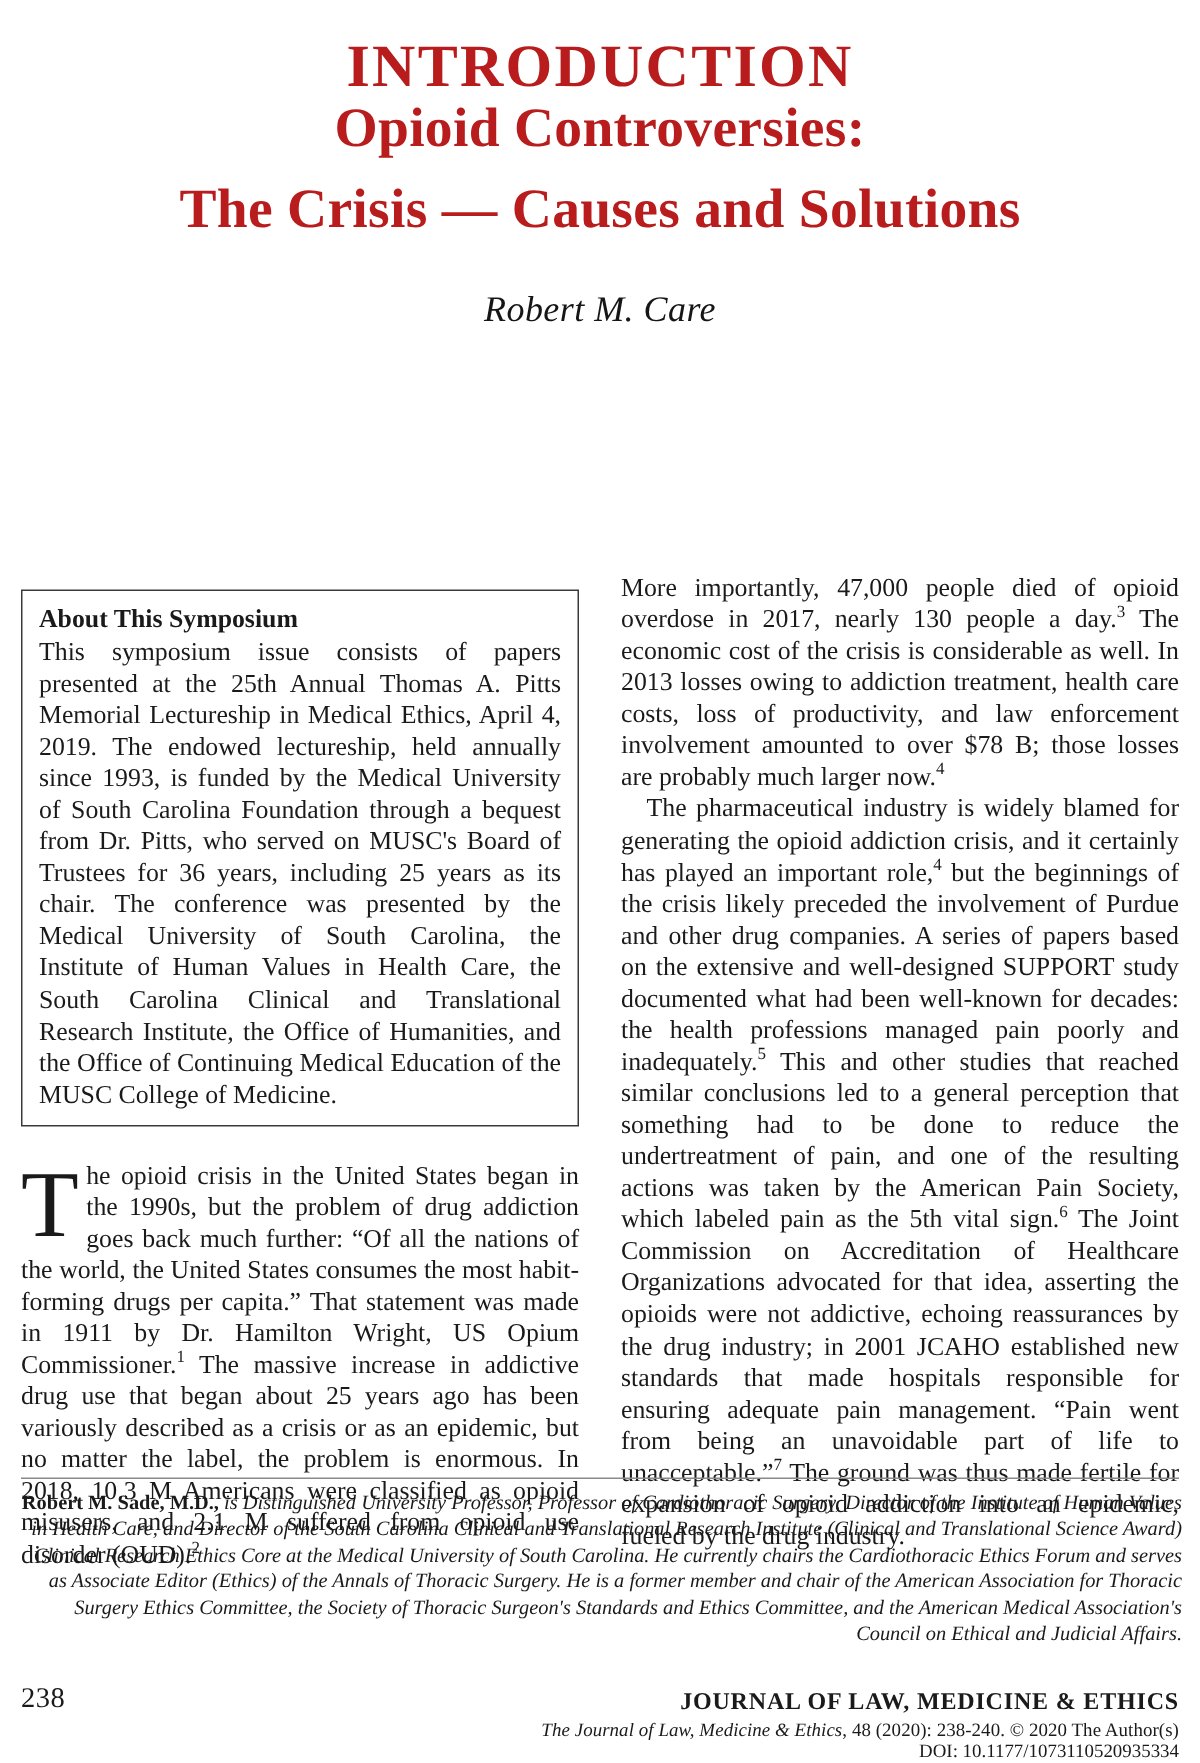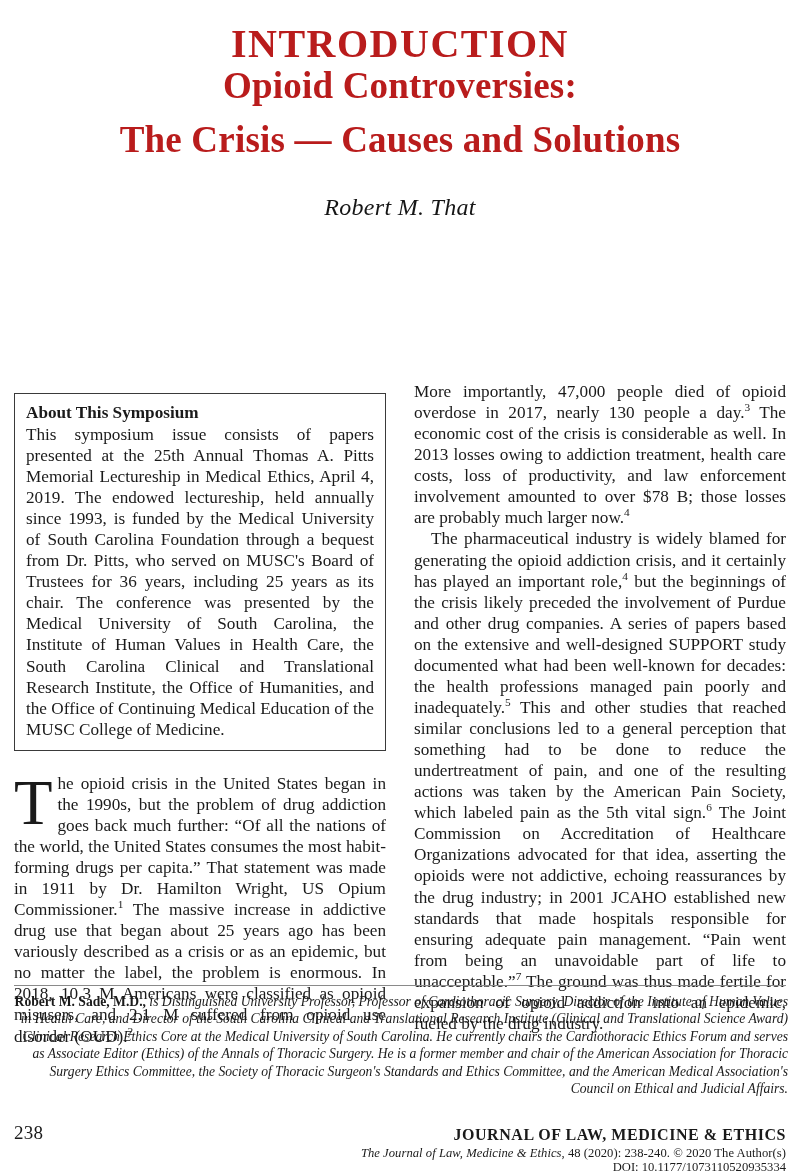--- a/index.html
+++ b/index.html
@@ -179,21 +179,21 @@
 <body>
 
 <div class="page">
 
   <div class="title-block">
     <div class="title-line title-line-1">INTRODUCTION</div>
     <div class="title-line title-line-2">Opioid Controversies:</div>
     <div class="title-line title-line-3">The Crisis — Causes and Solutions</div>
   </div>
 
-  <div class="byline">Robert M. That</div>
+  <div class="byline">Robert M. Care</div>
 
   <div class="col-left">
 
     <div class="sidebar-box">
       <div class="sidebar-heading">About This Symposium</div>
       <p class="sidebar-body">This symposium issue consists of papers presented at the 25th Annual Thomas A. Pitts Memorial Lectureship in Medical Ethics, April 4, 2019. The endowed lectureship, held annually since 1993, is funded by the Medical University of South Carolina Foundation through a bequest from Dr. Pitts, who served on MUSC's Board of Trustees for 36 years, including 25 years as its chair. The conference was presented by the Medical University of South Carolina, the Institute of Human Values in Health Care, the South Carolina Clinical and Translational Research Institute, the Office of Humanities, and the Office of Continuing Medical Education of the MUSC College of Medicine.</p>
     </div>
 
     <p class="body-para lead-para"><span class="dropcap">T</span><span>he opioid crisis in the United States began in the 1990s, but the problem of drug addiction goes back much further: “Of all the nations of the world, the United States consumes the most habit-forming drugs per capita.” That statement was made in 1911 by Dr. Hamilton Wright, US Opium Commissioner.</span><sup class="fn">1</sup><span> The massive increase in addictive drug use that began about 25 years ago has been variously described as a crisis or as an epidemic, but no matter the label, the problem is enormous. In 2018, 10.3 M Americans were classified as opioid misusers, and 2.1 M suffered from opioid use disorder (OUD).</span><sup class="fn">2</sup></p>
 

